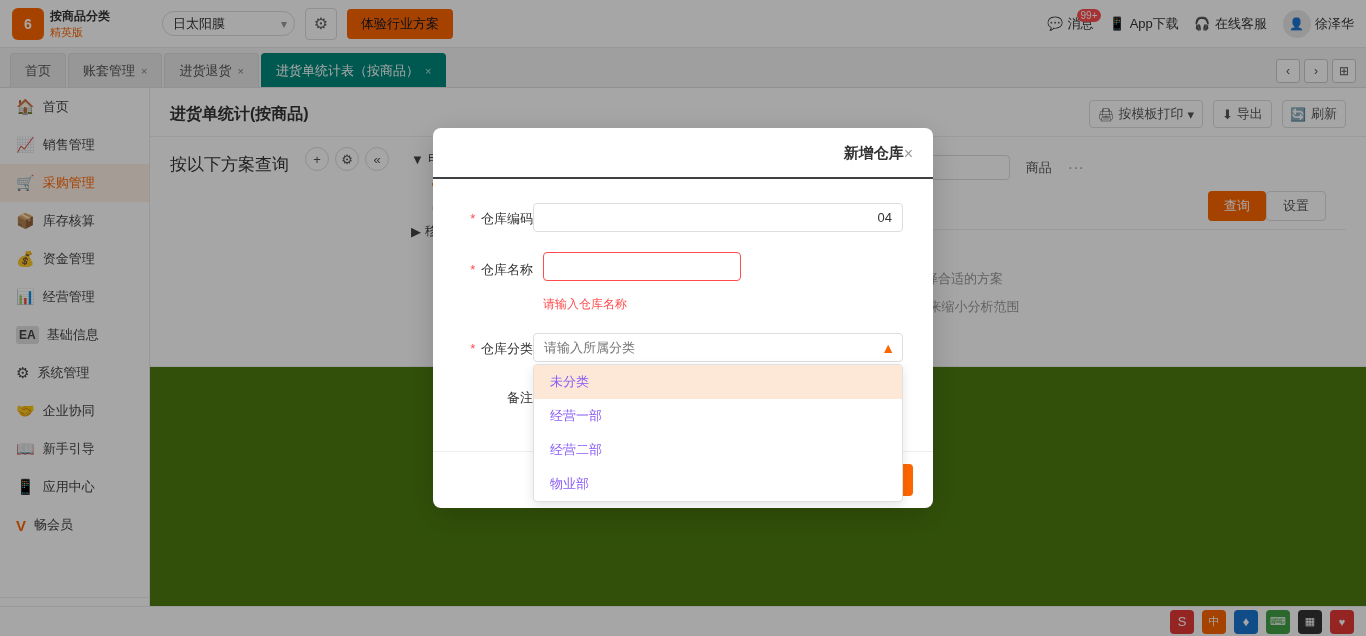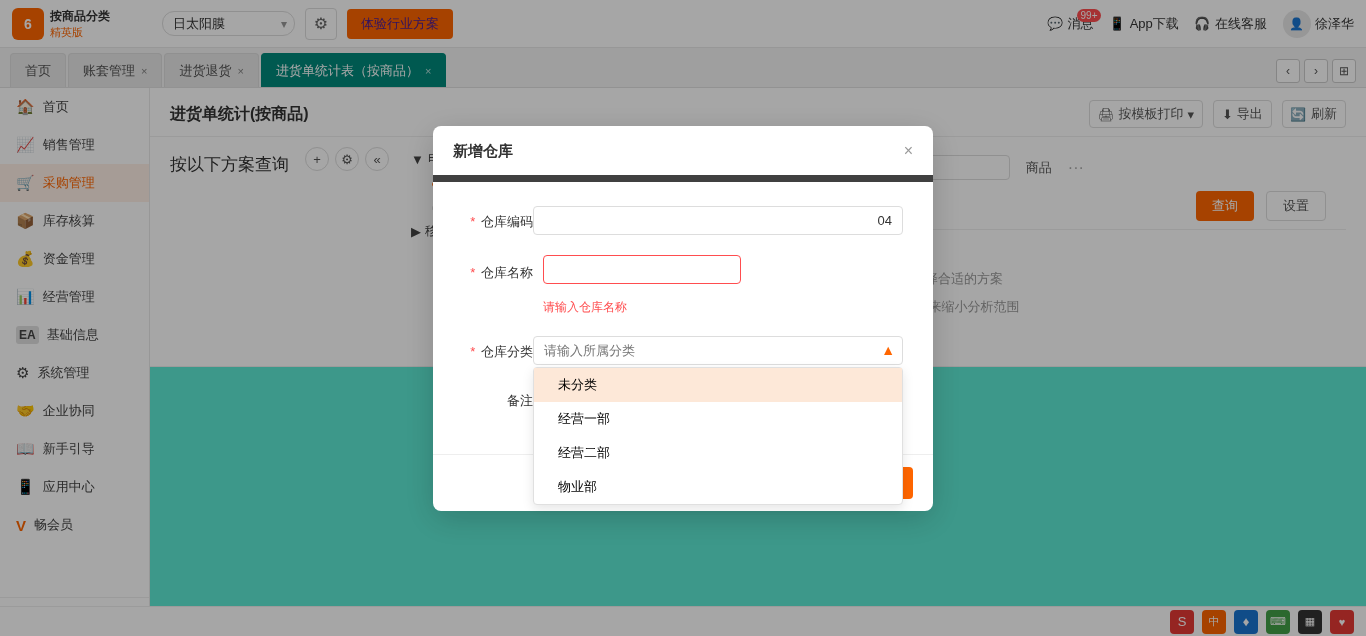--- a/index.html
+++ b/index.html
@@ -57,21 +57,21 @@
       border: 1px solid #ddd;
       border-radius: 4px;
       background: #fff;
       display: flex; align-items: center; justify-content: center;
       color: #666;
       cursor: pointer;
       font-size: 16px;
     }
     .trial-btn {
       background: #ff6600;
-      color: #4c1d95;
+      color: #0f172a;
       border: none;
       border-radius: 4px;
       padding: 6px 14px;
       font-size: 13px;
       cursor: pointer;
     }
     .header-right {
       display: flex;
       align-items: center;
       gap: 16px;
@@ -189,21 +189,21 @@
     }
     .sidebar-bottom-btn {
       font-size: 18px;
       cursor: pointer;
       color: #ff6600;
     }
 
     
     .content-area {
       flex: 1;
-      background: #5eead4;
+      background: #4d7c0f;
       overflow: hidden;
       position: relative;
     }
     .page-header {
       background: #fff;
       padding: 12px 20px 8px;
       display: flex;
       align-items: center;
       justify-content: space-between;
       border-bottom: 1px solid #eee;
@@ -354,24 +354,24 @@
     .modal {
       background: #fff;
       border-radius: 8px;
       width: 500px;
       box-shadow: 0 8px 32px rgba(0,0,0,0.18);
       overflow: visible;
       position: relative;
     }
     .modal-header {
       padding: 16px 20px 14px;
-      border-bottom: 7px solid #404040;
-      display: flex;
-      align-items: center;
-      justify-content: space-between;
+      border-bottom: 2px solid #404040;
+      display: flex;
+      align-items: center;
+      justify-content: flex-end;
     }
     .modal-title { font-size: 15px; font-weight: 600; color: #333; }
     .modal-close { font-size: 16px; color: #999; cursor: pointer; }
     .modal-body { padding: 24px 30px 20px; }
     .form-row {
       display: flex;
       align-items: flex-start;
       margin-bottom: 20px;
     }
     .form-label {
@@ -418,23 +418,23 @@
       top: calc(100% + 2px);
       left: 0;
       right: 0;
       background: #fff;
       border: 1px solid #e0e0e0;
       border-radius: 4px;
       box-shadow: 0 4px 12px rgba(0,0,0,0.1);
       z-index: 200;
     }
     .dropdown-item {
-      padding: 8px 24px;
-      font-size: 13px;
-      color: #000000;
+      padding: 8px 16px;
+      font-size: 13px;
+      color: #8b5cf6;
       cursor: pointer;
     }
     .dropdown-item.highlighted { background: #fde8d8; }
     .modal-footer {
       padding: 12px 20px;
       border-top: 1px solid #eee;
       display: flex;
       justify-content: flex-end;
       gap: 10px;
     }
@@ -661,21 +661,21 @@
             <input class="filter-input" style="">
           </div>
           <span class="filter-label">商品</span>
           <span style="font-size:16px;color:#aaa;">···</span>
         </div>
         <div class="filter-row" style="margin-top:-6px;">
           <span class="filter-label">单据状态</span>
           <div class="filter-select-wrap">
             <select class="filter-select"></select>
           </div>
-          <div style="margin-left:auto;display:flex;gap:12px;">
+          <div style="margin-left:auto;display:flex;gap:0;">
             <button class="query-btn">查询</button>
             <button class="set-btn">设置</button>
           </div>
         </div>
         <div class="empty-content">
           <div style="color:#999;font-size:13px;">您可以选择合适的方案</div>
           <div style="color:#999;font-size:13px;">用[过滤]条件来缩小分析范围</div>
         </div>
       </div>
     </div>

